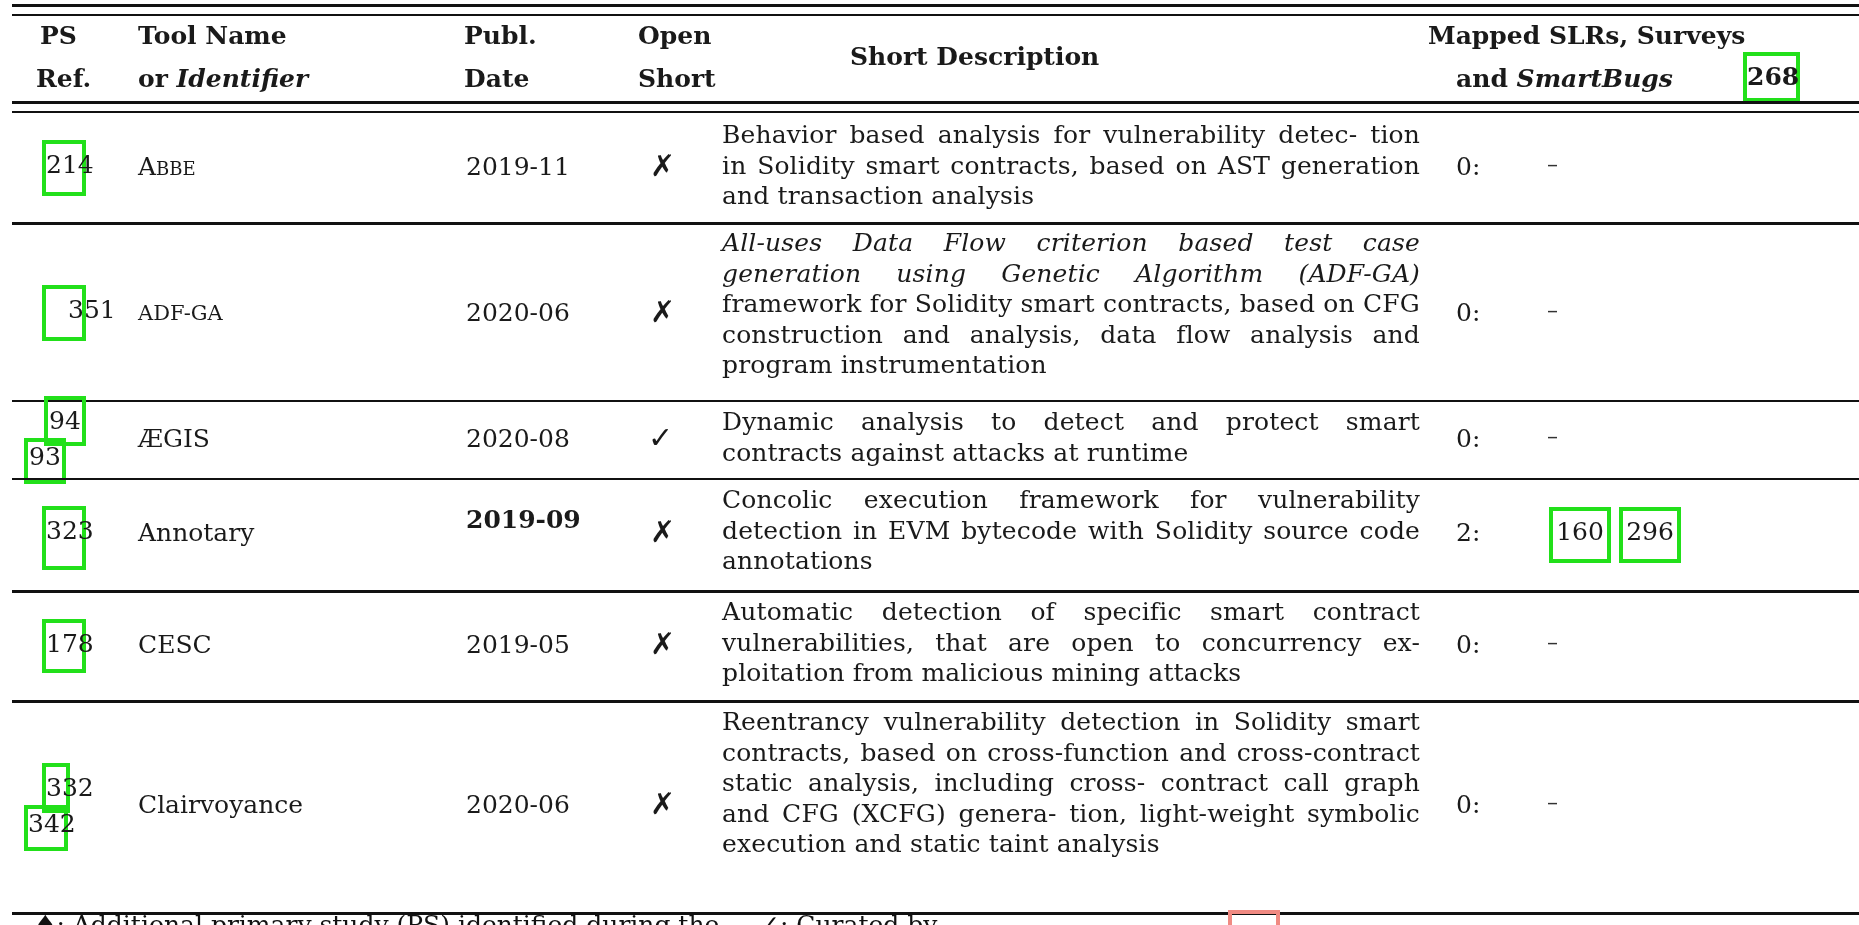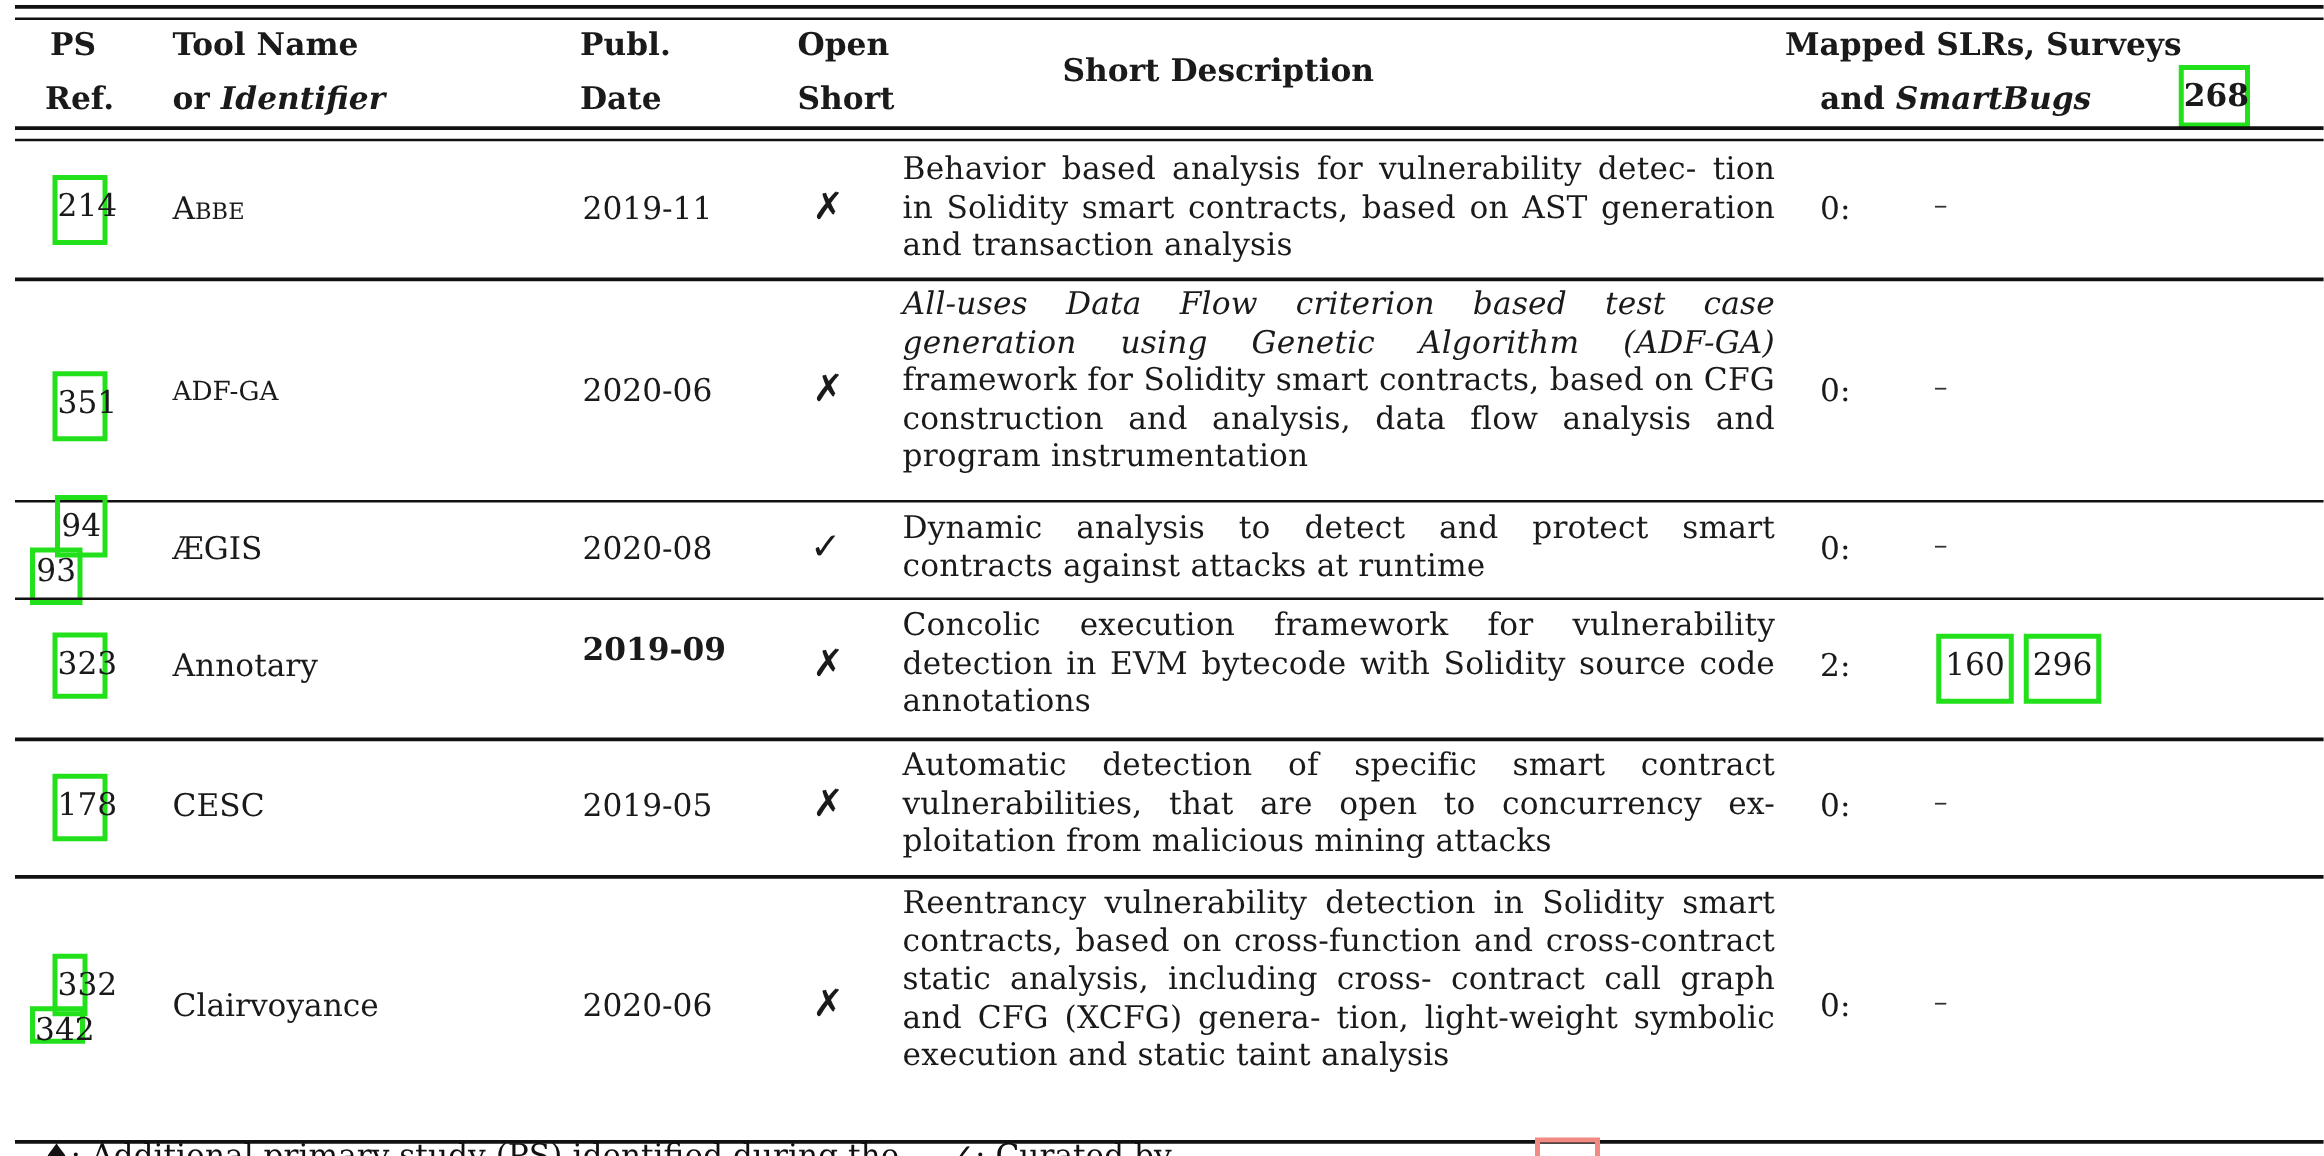--- a/index.html
+++ b/index.html
@@ -72,21 +72,21 @@
     <div class="cell sc" style="left:126px; top:152px;">Abbe</div>
     <div class="cell" style="left:454px; top:152px;">2019-11</div>
     <div class="mark" style="left:638px; top:148px;">✗</div>
     <div class="desc" style="top:120px;">Behavior based analysis for vulnerability detec- tion in Solidity smart contracts, based on AST generation and transaction analysis</div>
     <div class="count" style="top:152px;">0:</div>
     <div class="dash" style="top:152px;">–</div>
   </div>
   <div class="rule" style="top:222px; height:2.5px;"></div>
 
   <div>
-    <div class="ref-box" style="left:30px; top:297px; width:44px; height:56px;">351</div>
+    <div class="ref-box" style="left:30px; top:285px; width:44px; height:56px;padding-left:22px;">351</div>
     <div class="cell sc" style="left:126px; top:298px; font-size:21px;">ADF-GA</div>
     <div class="cell" style="left:454px; top:298px;">2020-06</div>
     <div class="mark" style="left:638px; top:294px;">✗</div>
     <div class="desc" style="top:228px;"><i>All-uses Data Flow criterion based test case generation using Genetic Algorithm (ADF-GA)</i> <span>framework for Solidity smart contracts, based on CFG construction and analysis, data flow analysis and program instrumentation</span></div>
     <div class="count" style="top:298px;">0:</div>
     <div class="dash" style="top:298px;">–</div>
   </div>
   <div class="rule" style="top:400px; height:1.5px;"></div>
 
   <div>
@@ -95,21 +95,21 @@
     <div class="cell" style="left:126px; top:424px;">ÆGIS</div>
     <div class="cell" style="left:454px; top:424px;">2020-08</div>
     <div class="mark" style="left:636px; top:420px;">✓</div>
     <div class="desc" style="top:407px;">Dynamic analysis to detect and protect smart contracts against attacks at runtime</div>
     <div class="count" style="top:424px;">0:</div>
     <div class="dash" style="top:424px;">–</div>
   </div>
   <div class="rule" style="top:478px; height:1.5px;"></div>
 
   <div>
-    <div class="ref-box" style="left:30px; top:506px; width:44px; height:53px;">323</div>
+    <div class="ref-box" style="left:30px; top:506px; width:44px; height:64px;">323</div>
     <div class="cell" style="left:126px; top:518px;">Annotary</div>
     <div class="cell" style="left:454px; top:505px;font-weight:bold;">2019-09</div>
     <div class="mark" style="left:638px; top:514px;">✗</div>
     <div class="desc" style="top:485px;">Concolic execution framework for vulnerability detection in EVM bytecode with Solidity source code annotations</div>
     <div class="count" style="top:518px;">2:</div>
     <div class="ref-box" style="left:1537px; top:507px; width:62px; height:56px;">160</div>
     <div class="ref-box" style="left:1607px; top:507px; width:62px; height:56px;">296</div>
   </div>
   <div class="rule" style="top:590px; height:2.5px;"></div>
 
@@ -119,21 +119,21 @@
     <div class="cell" style="left:454px; top:630px;">2019-05</div>
     <div class="mark" style="left:638px; top:626px;">✗</div>
     <div class="desc" style="top:597px;">Automatic detection of specific smart contract vulnerabilities, that are open to concurrency ex- ploitation from malicious mining attacks</div>
     <div class="count" style="top:630px;">0:</div>
     <div class="dash" style="top:630px;">–</div>
   </div>
   <div class="rule" style="top:700px; height:2.5px;"></div>
 
   <div>
     <div class="ref-box" style="left:30px; top:763px; width:28px; height:50px;">332</div>
-    <div class="ref-box" style="left:12px; top:805px; width:44px; height:30px; line-height:30px;">342</div>
+    <div class="ref-box" style="left:12px; top:805px; width:44px; height:46px; line-height:30px;">342</div>
     <div class="cell" style="left:126px; top:790px;">Clairvoyance</div>
     <div class="cell" style="left:454px; top:790px;">2020-06</div>
     <div class="mark" style="left:638px; top:786px;">✗</div>
     <div class="desc" style="top:707px;">Reentrancy vulnerability detection in Solidity smart contracts, based on cross-function and cross-contract static analysis, including cross- contract call graph and CFG (XCFG) genera- tion, light-weight symbolic execution and static taint analysis</div>
     <div class="count" style="top:790px;">0:</div>
     <div class="dash" style="top:790px;">–</div>
   </div>
   <div class="rule thick" style="top:912px;"></div>
 </div>
 

